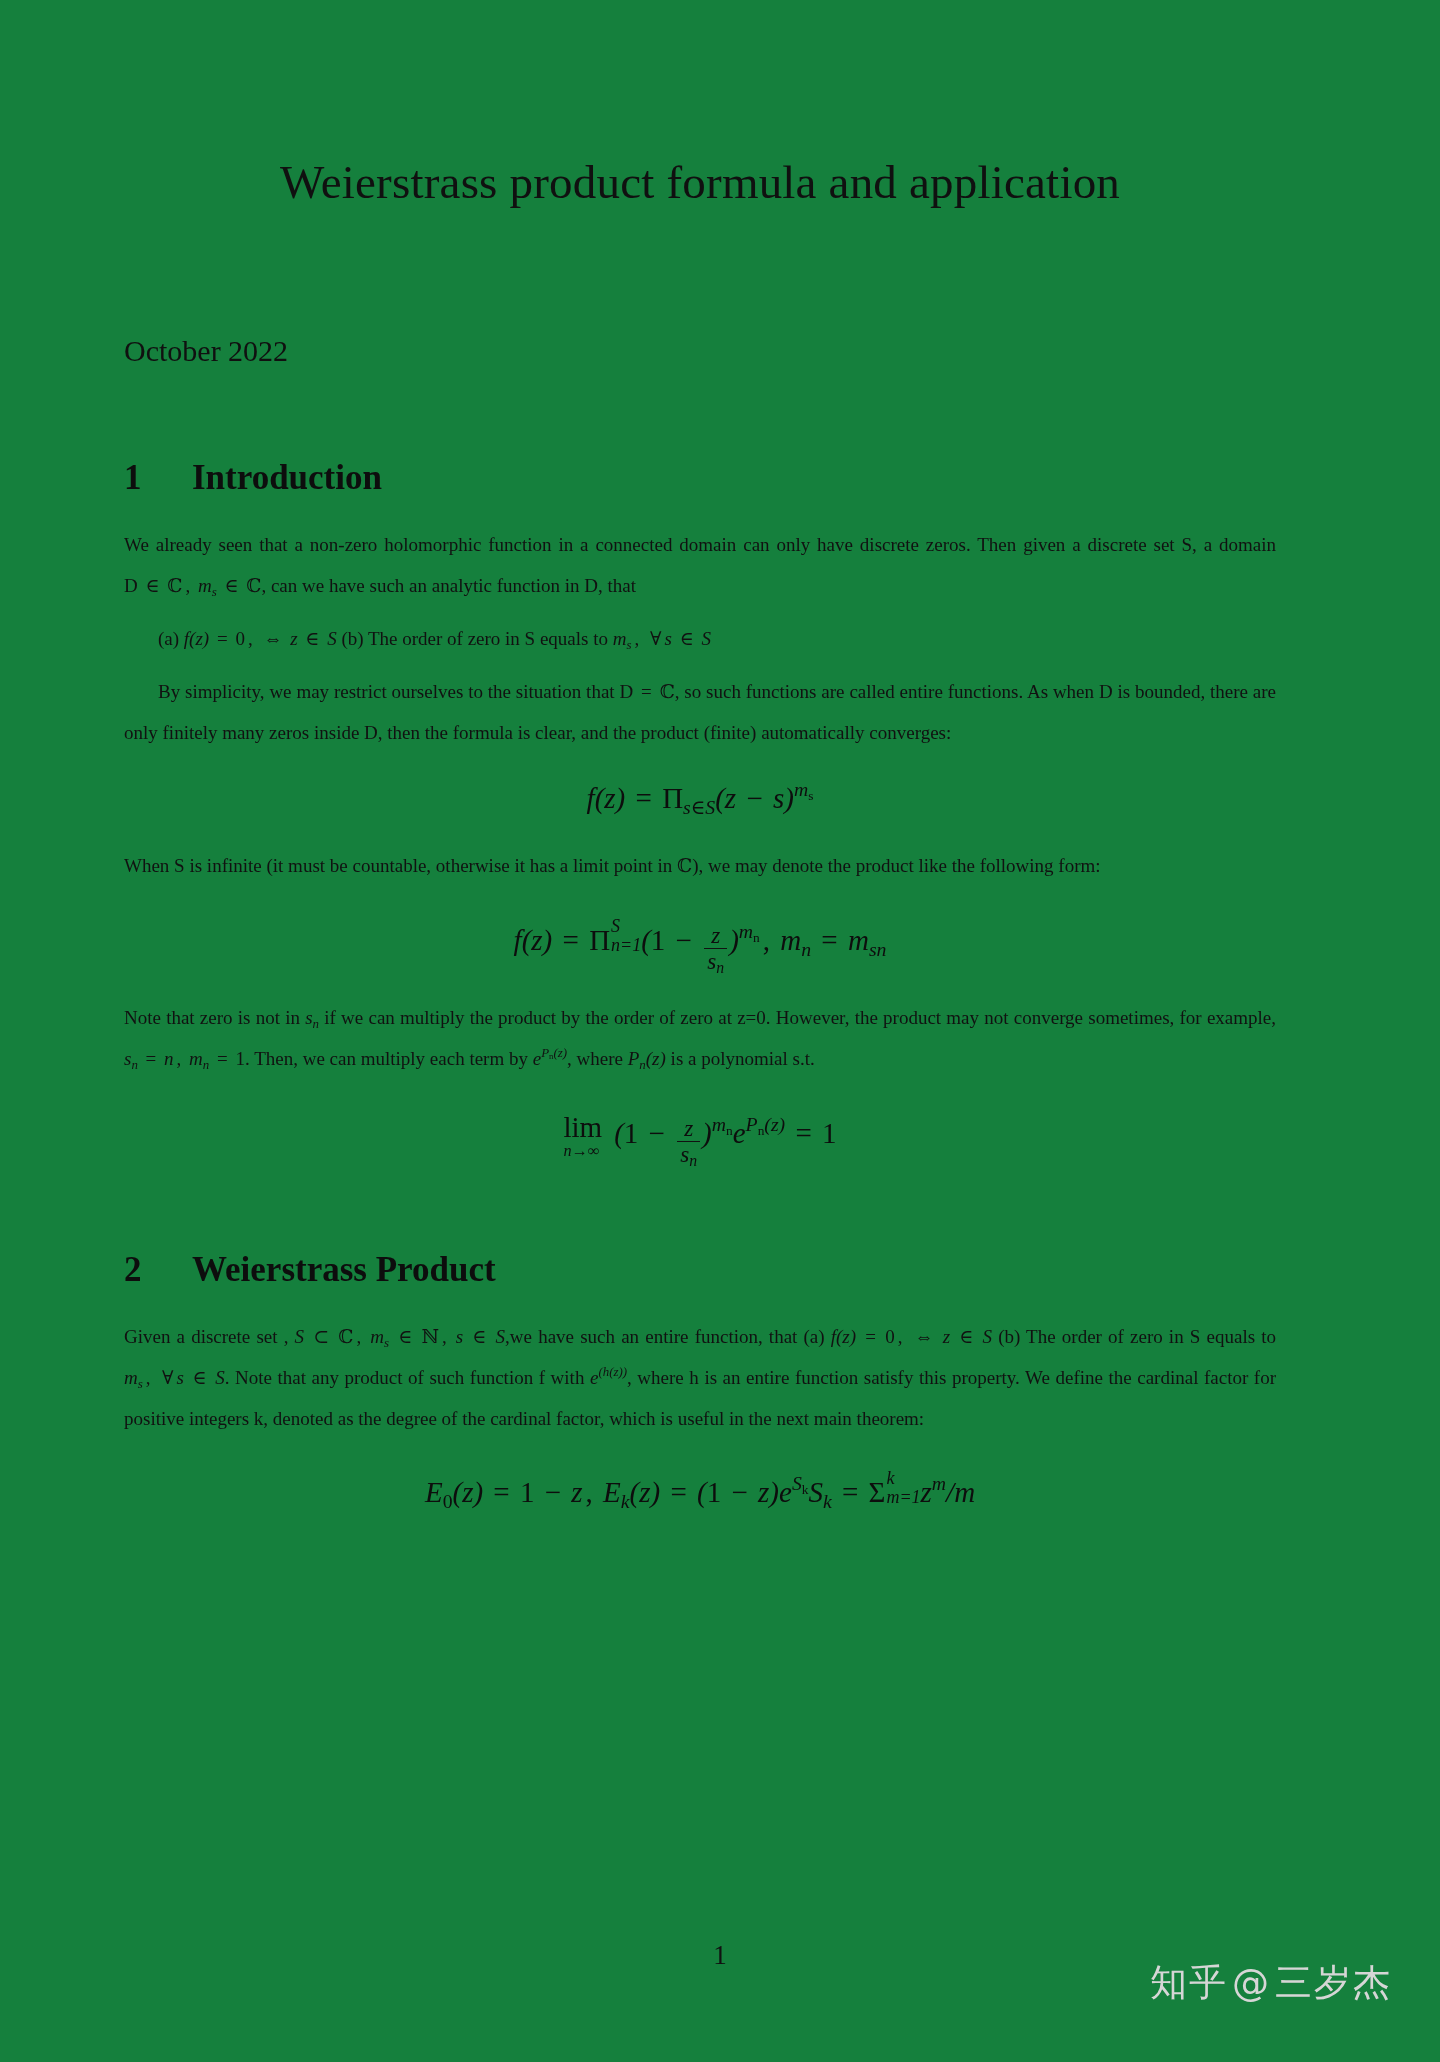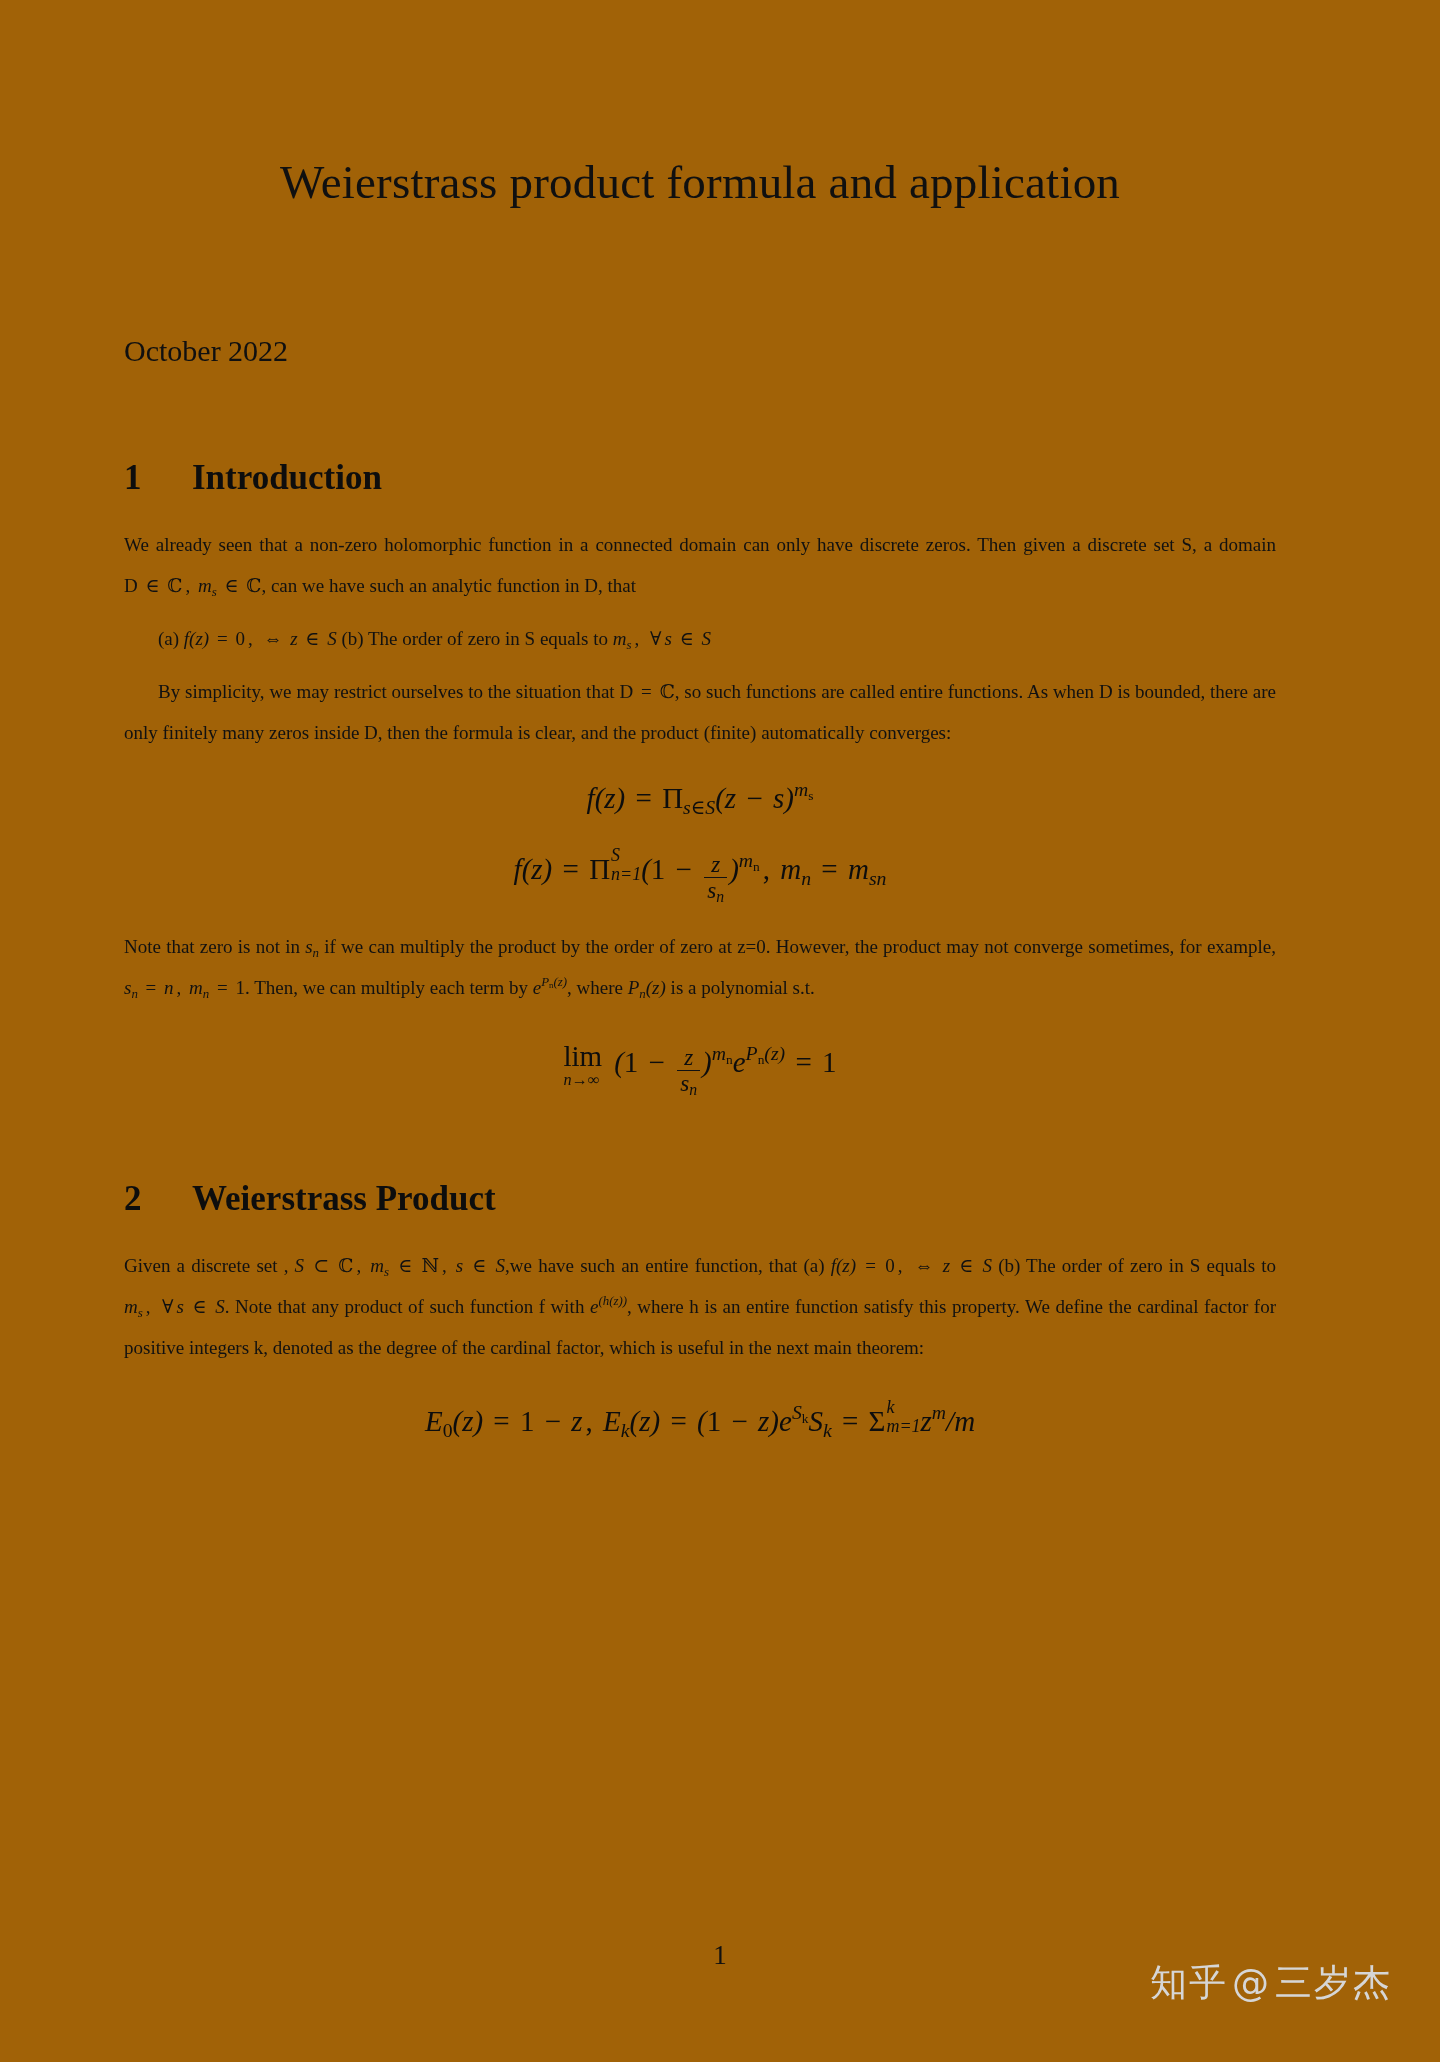--- a/index.html
+++ b/index.html
@@ -12,21 +12,21 @@
     height: 2062px;
     position: relative;
     font-family: "Liberation Serif", "DejaVu Serif", serif;
     color: #0d0d0d;
     overflow: hidden;
   }
 
   .page {
     position: absolute;
     inset: 0;
-    background: #a16207;
+    background: #15803d;
   }
 
   .content {
     position: absolute;
     left: 124px;
     top: 0;
     width: 1152px;
   }
 
   
@@ -192,20 +192,24 @@
 
     <p class="body indent">
       <span>By simplicity, we may restrict ourselves to the situation that </span><span class="math"><span class="mathup">D</span> <span class="op">=</span> <span class="bb">ℂ</span></span><span>, so such</span>
       <span>functions are called entire functions. As when D is bounded, there are only finitely many zeros inside D, then the formula is clear, and the product (finite) automatically converges:</span>
     </p>
 
     <div class="display">
       <span class="math">f(z) <span class="op">=</span> <span class="mathup">Π</span><sub>s∈S</sub>(z <span class="op">−</span> s)<sup>m<sub class="up">s</sub></sup></span>
     </div>
 
+    <p class="body">
+      <span>When S is infinite (it must be countable, otherwise it has a limit point in </span><span class="math bb">ℂ</span><span>),</span>
+      <span>we may denote the product like the following form:</span>
+    </p>
 
     <div class="display">
       <span class="math">f(z) <span class="op">=</span> <span class="mathup">Π</span><span class="pilimits"><span><i>S</i></span><span>n=1</span></span>(<span class="mathup">1</span> <span class="op">−</span> <span class="frac"><span class="num-part">z</span><span class="den-part">s<sub>n</sub></span></span>)<sup>m<sub class="up">n</sub></sup><span class="op">,</span> m<sub>n</sub> <span class="op">=</span> m<sub>sn</sub></span>
     </div>
 
     <p class="body">
       <span>Note that zero is not in </span><span class="math">s<sub>n</sub></span><span> if we can multiply the product by the order of zero at z=0. However, the product may not converge sometimes, for example, </span><span class="math">s<sub>n</sub> <span class="op">=</span> n<span class="op">,</span> m<sub>n</sub> <span class="op">=</span> <span class="mathup">1</span></span><span>. Then, we can multiply each term by </span><span class="math">e<sup>P<sub class="up">n</sub>(z)</sup></span><span>, where </span><span class="math">P<sub>n</sub>(z)</span><span> is a polynomial s.t.</span>
     </p>
 
     <div class="display">

